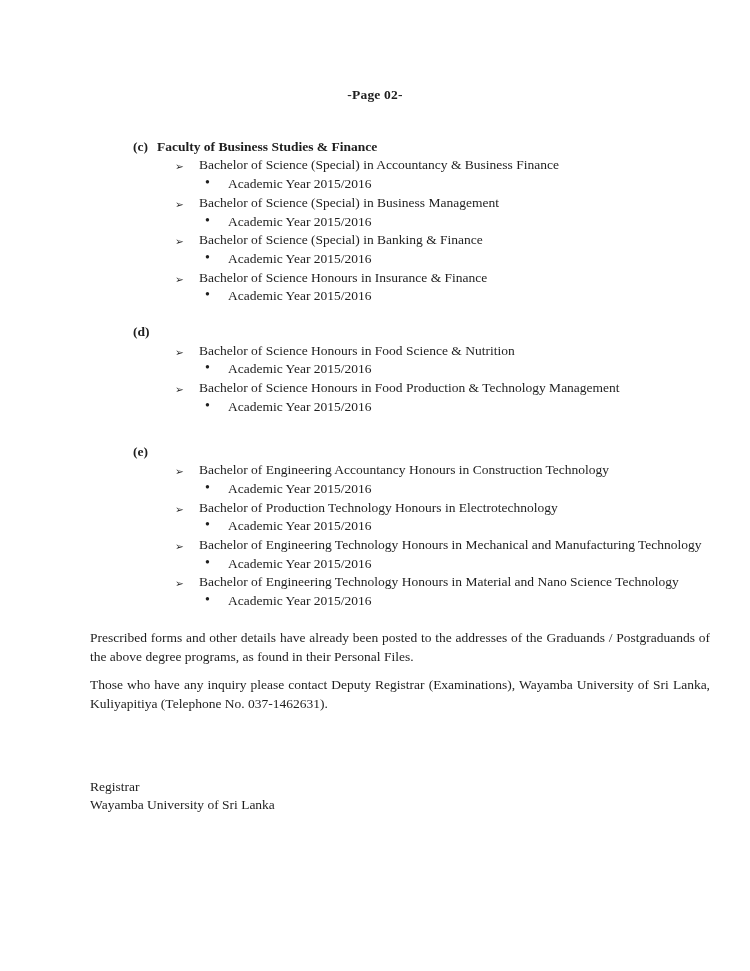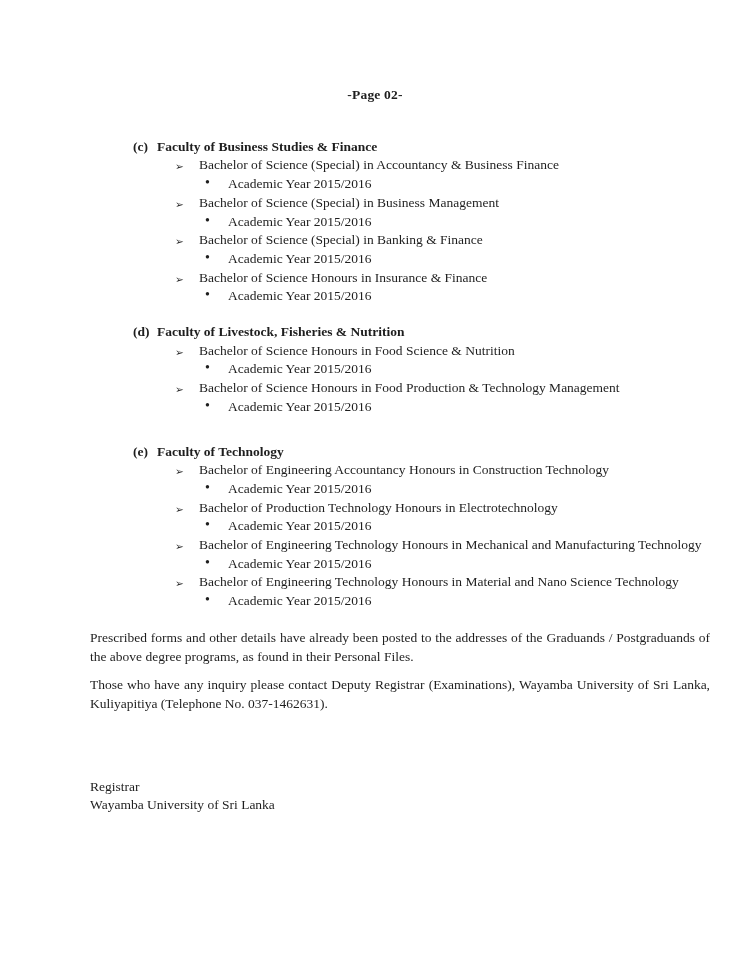--- a/index.html
+++ b/index.html
@@ -126,21 +126,20 @@
       <span class="dot">•</span>
       <span class="year">Academic Year 2015/2016</span>
     </div>
   </div>
 </div>
   </div>
 
   <div class="section">
     <div class="faculty-heading">
       <span class="faculty-label">(d)</span>
-      <span class="faculty-title">Faculty of Livestock, Fisheries &amp; Nutrition</span>
     </div>
     <div class="programs">
   <div class="program">
     <div class="program-row">
       <span class="arrow">➢</span>
       <span class="program-name">Bachelor of Science Honours in Food Science &amp; Nutrition</span>
     </div>
     <div class="year-row">
       <span class="dot">•</span>
       <span class="year">Academic Year 2015/2016</span>
@@ -156,21 +155,20 @@
       <span class="dot">•</span>
       <span class="year">Academic Year 2015/2016</span>
     </div>
   </div>
 </div>
   </div>
 
   <div class="section">
     <div class="faculty-heading">
       <span class="faculty-label">(e)</span>
-      <span class="faculty-title">Faculty of Technology</span>
     </div>
     <div class="programs">
   <div class="program">
     <div class="program-row">
       <span class="arrow">➢</span>
       <span class="program-name">Bachelor of Engineering Accountancy Honours in Construction Technology</span>
     </div>
     <div class="year-row">
       <span class="dot">•</span>
       <span class="year">Academic Year 2015/2016</span>

